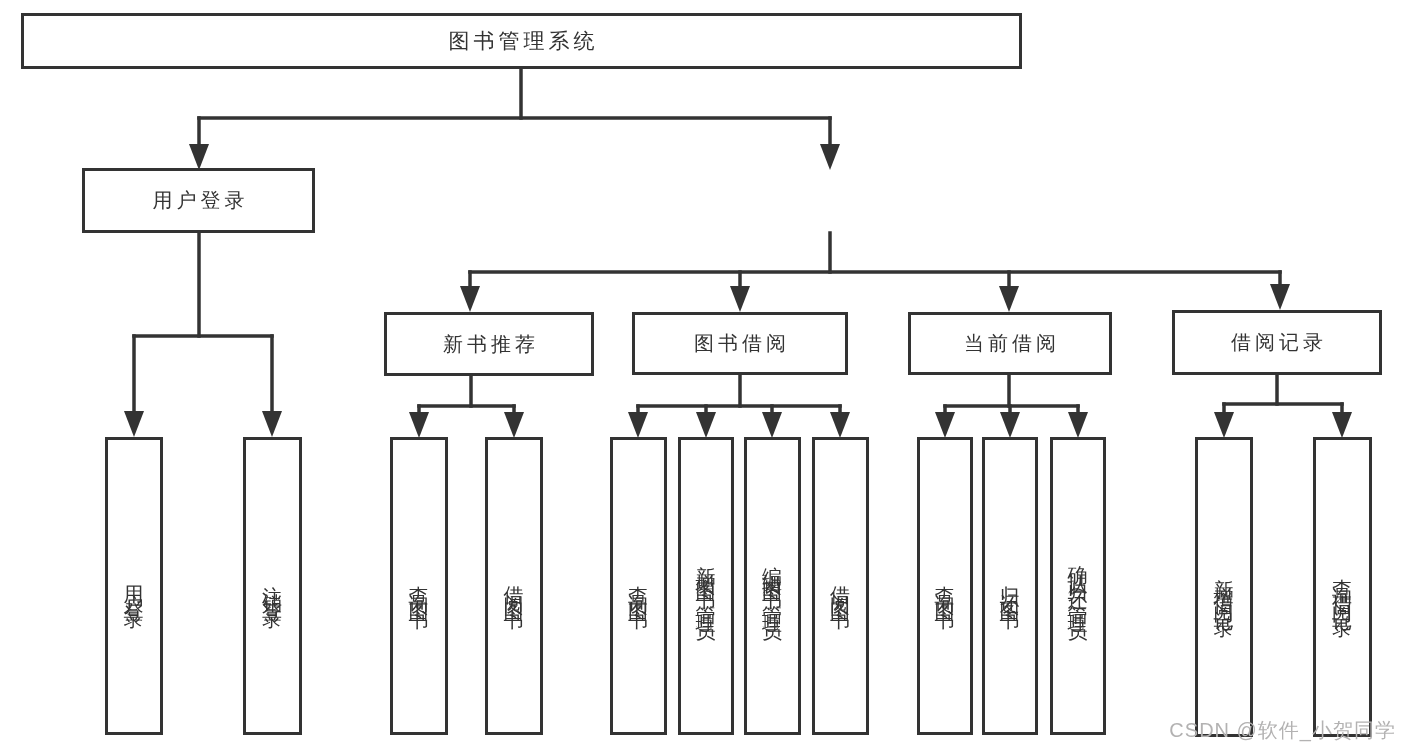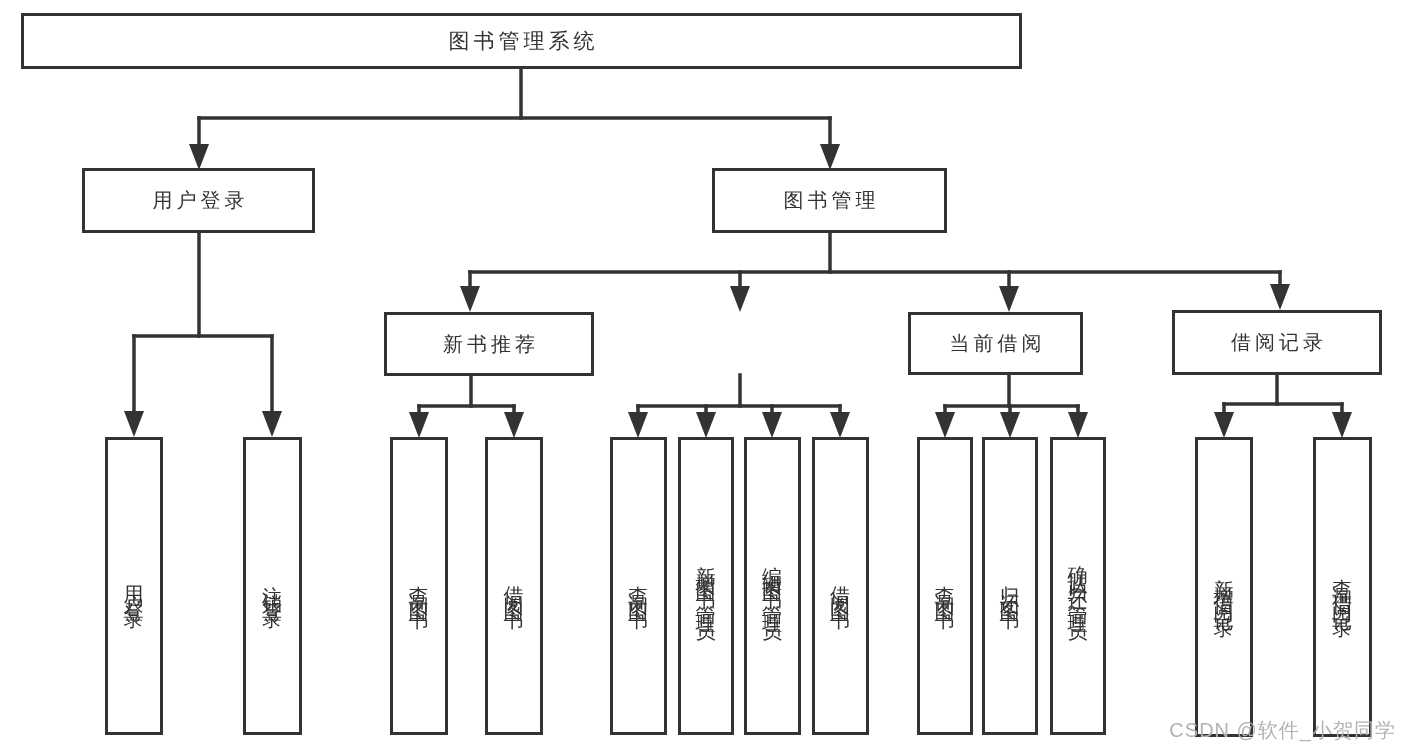--- a/index.html
+++ b/index.html
@@ -122,28 +122,28 @@
       <polygon points="1332,412 1352,412 1342,438" fill="#333333"></polygon>
     </svg>
 
   <div class="node hnode title" style="left:21px; top:13px; width:1001px; height:56px;">
     <span>图书管理系统</span>
   </div>
 
   <div class="node hnode" style="left:82px; top:168px; width:233px; height:65px;">
     <span>用户登录</span>
   </div>
-  <div class="node hnode" style="left:712px; top:168px; width:235px; height:65px;">
-    <span>图书管理</span>
-  </div>
 
   <div class="node hnode" style="left:384px; top:312px; width:210px; height:64px;">
     <span>新书推荐</span>
   </div>
-  <div class="node hnode" style="left:908px; top:312px; width:175px; height:63px;">
+  <div class="node hnode" style="left:632px; top:312px; width:216px; height:63px;">
+    <span>图书借阅</span>
+  </div>
+  <div class="node hnode" style="left:908px; top:312px; width:204px; height:63px;">
     <span>当前借阅</span>
   </div>
   <div class="node hnode" style="left:1172px; top:310px; width:210px; height:65px;">
     <span>借阅记录</span>
   </div>
 
   <div class="node vnode" style="left:105px; top:437px; width:58px; height:298px;">
     <span>用户登录</span>
   </div>
   <div class="node vnode" style="left:243px; top:437px; width:59px; height:298px;">

